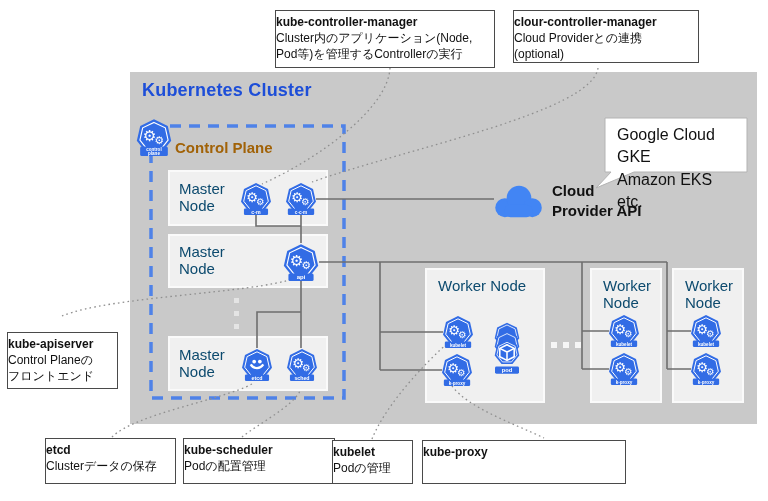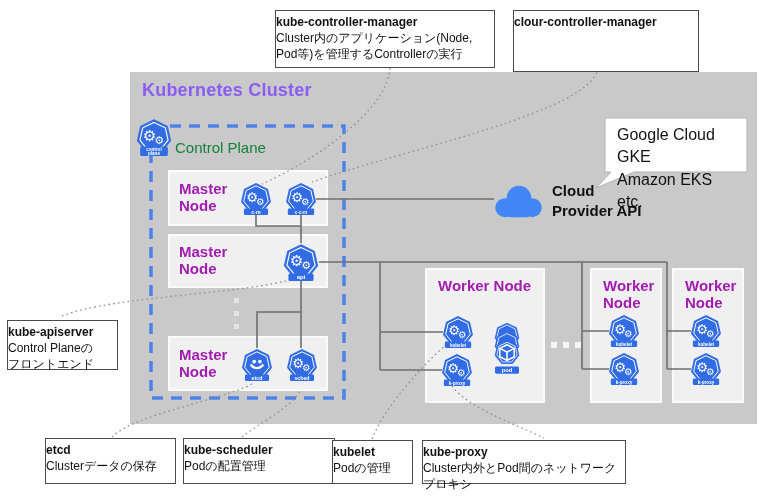--- a/index.html
+++ b/index.html
@@ -1,22 +1,22 @@
 <!DOCTYPE html>
 <html><head>
 <meta charset="utf-8">
 <style>
   body{margin:0;background:#fff}
   .canvas{position:relative;width:768px;height:501px;background:#fff;overflow:hidden;
           font-family:"Liberation Sans","DejaVu Sans",sans-serif;color:#111}
   .cluster{position:absolute;left:130px;top:72px;width:627px;height:352px;background:#c9c9c9;z-index:1}
-  .cluster-title{position:absolute;left:142px;top:80px;font-size:18px;font-weight:bold;color:#8b5cf6;z-index:2;letter-spacing:.2px}
-  .cp-label{position:absolute;left:175px;top:139px;font-size:15px;font-weight:normal;color:#15803d;z-index:4}
+  .cluster-title{position:absolute;left:142px;top:80px;font-size:18px;font-weight:bold;color:#1d4ed8;z-index:2;letter-spacing:.2px}
+  .cp-label{position:absolute;left:175px;top:139px;font-size:15px;font-weight:bold;color:#a16207;z-index:4}
   .node{position:absolute;background:#f0f0f0;border:2px solid #fafafa;box-sizing:border-box;z-index:2}
-  .node-title{font-weight:bold;font-size:15px;line-height:1.12;color:#a21caf}
+  .node-title{font-weight:normal;font-size:15px;line-height:1.12;color:#0c4a6e}
   .mn{display:flex;align-items:center;padding-left:9px}
   .mn .node-title{width:70px}
   .wn-title{position:absolute;left:11px;top:8px}
   .wn-narrow .wn-title{width:58px}
   .overlay{position:absolute;left:0;top:0;z-index:3}
   .icon{position:absolute;z-index:4}
   .ibanner{fill:#326ce5}
   .ilabel{font-size:4.8px;fill:#fff;text-anchor:middle;font-weight:bold;font-family:"Liberation Sans","DejaVu Sans",sans-serif}
   .ann{position:absolute;background:#fff;border:1px solid #4a4a4a;box-sizing:border-box;
        padding:4px 0;font-size:12px;line-height:1.33;z-index:5}
@@ -221,25 +221,27 @@
   <div class="bubble-text">Google Cloud GKE
 Amazon EKS
 etc.</div>
 
   <div class="ann" style="left:275px;top:10px;width:220px;height:58px">
     <div class="ann-title">kube-controller-manager</div>
     <div class="ann-body">Cluster内のアプリケーション(Node,
 Pod等)を管理するControllerの実行</div>
   </div>
 
-  <div class="ann" style="left:513px;top:10px;width:186px;height:62px">
+  <div class="ann" style="left:513px;top:10px;width:186px;height:53px">
     <div class="ann-title">clour-controller-manager</div>
-  </div>
-
-  <div class="ann" style="left:7px;top:320px;width:111px;height:50px">
+    <div class="ann-body">Cloud Providerとの連携
+(optional)</div>
+  </div>
+
+  <div class="ann" style="left:7px;top:332px;width:111px;height:57px">
     <div class="ann-title">kube-apiserver</div>
     <div class="ann-body">Control Planeの
 フロントエンド</div>
   </div>
 
   <div class="ann" style="left:45px;top:438px;width:131px;height:46px">
     <div class="ann-title">etcd</div>
     <div class="ann-body">Clusterデータの保存</div>
   </div>
 
@@ -248,16 +250,15 @@
     <div class="ann-body">Podの配置管理</div>
   </div>
 
   <div class="ann" style="left:332px;top:440px;width:81px;height:44px">
     <div class="ann-title">kubelet</div>
     <div class="ann-body">Podの管理</div>
   </div>
 
   <div class="ann" style="left:422px;top:440px;width:204px;height:44px">
     <div class="ann-title">kube-proxy</div>
-    <div class="ann-body">Cluster内外とPod間のネットワークプロキシ</div>
   </div>
 
 </div>
 
 </body></html>

